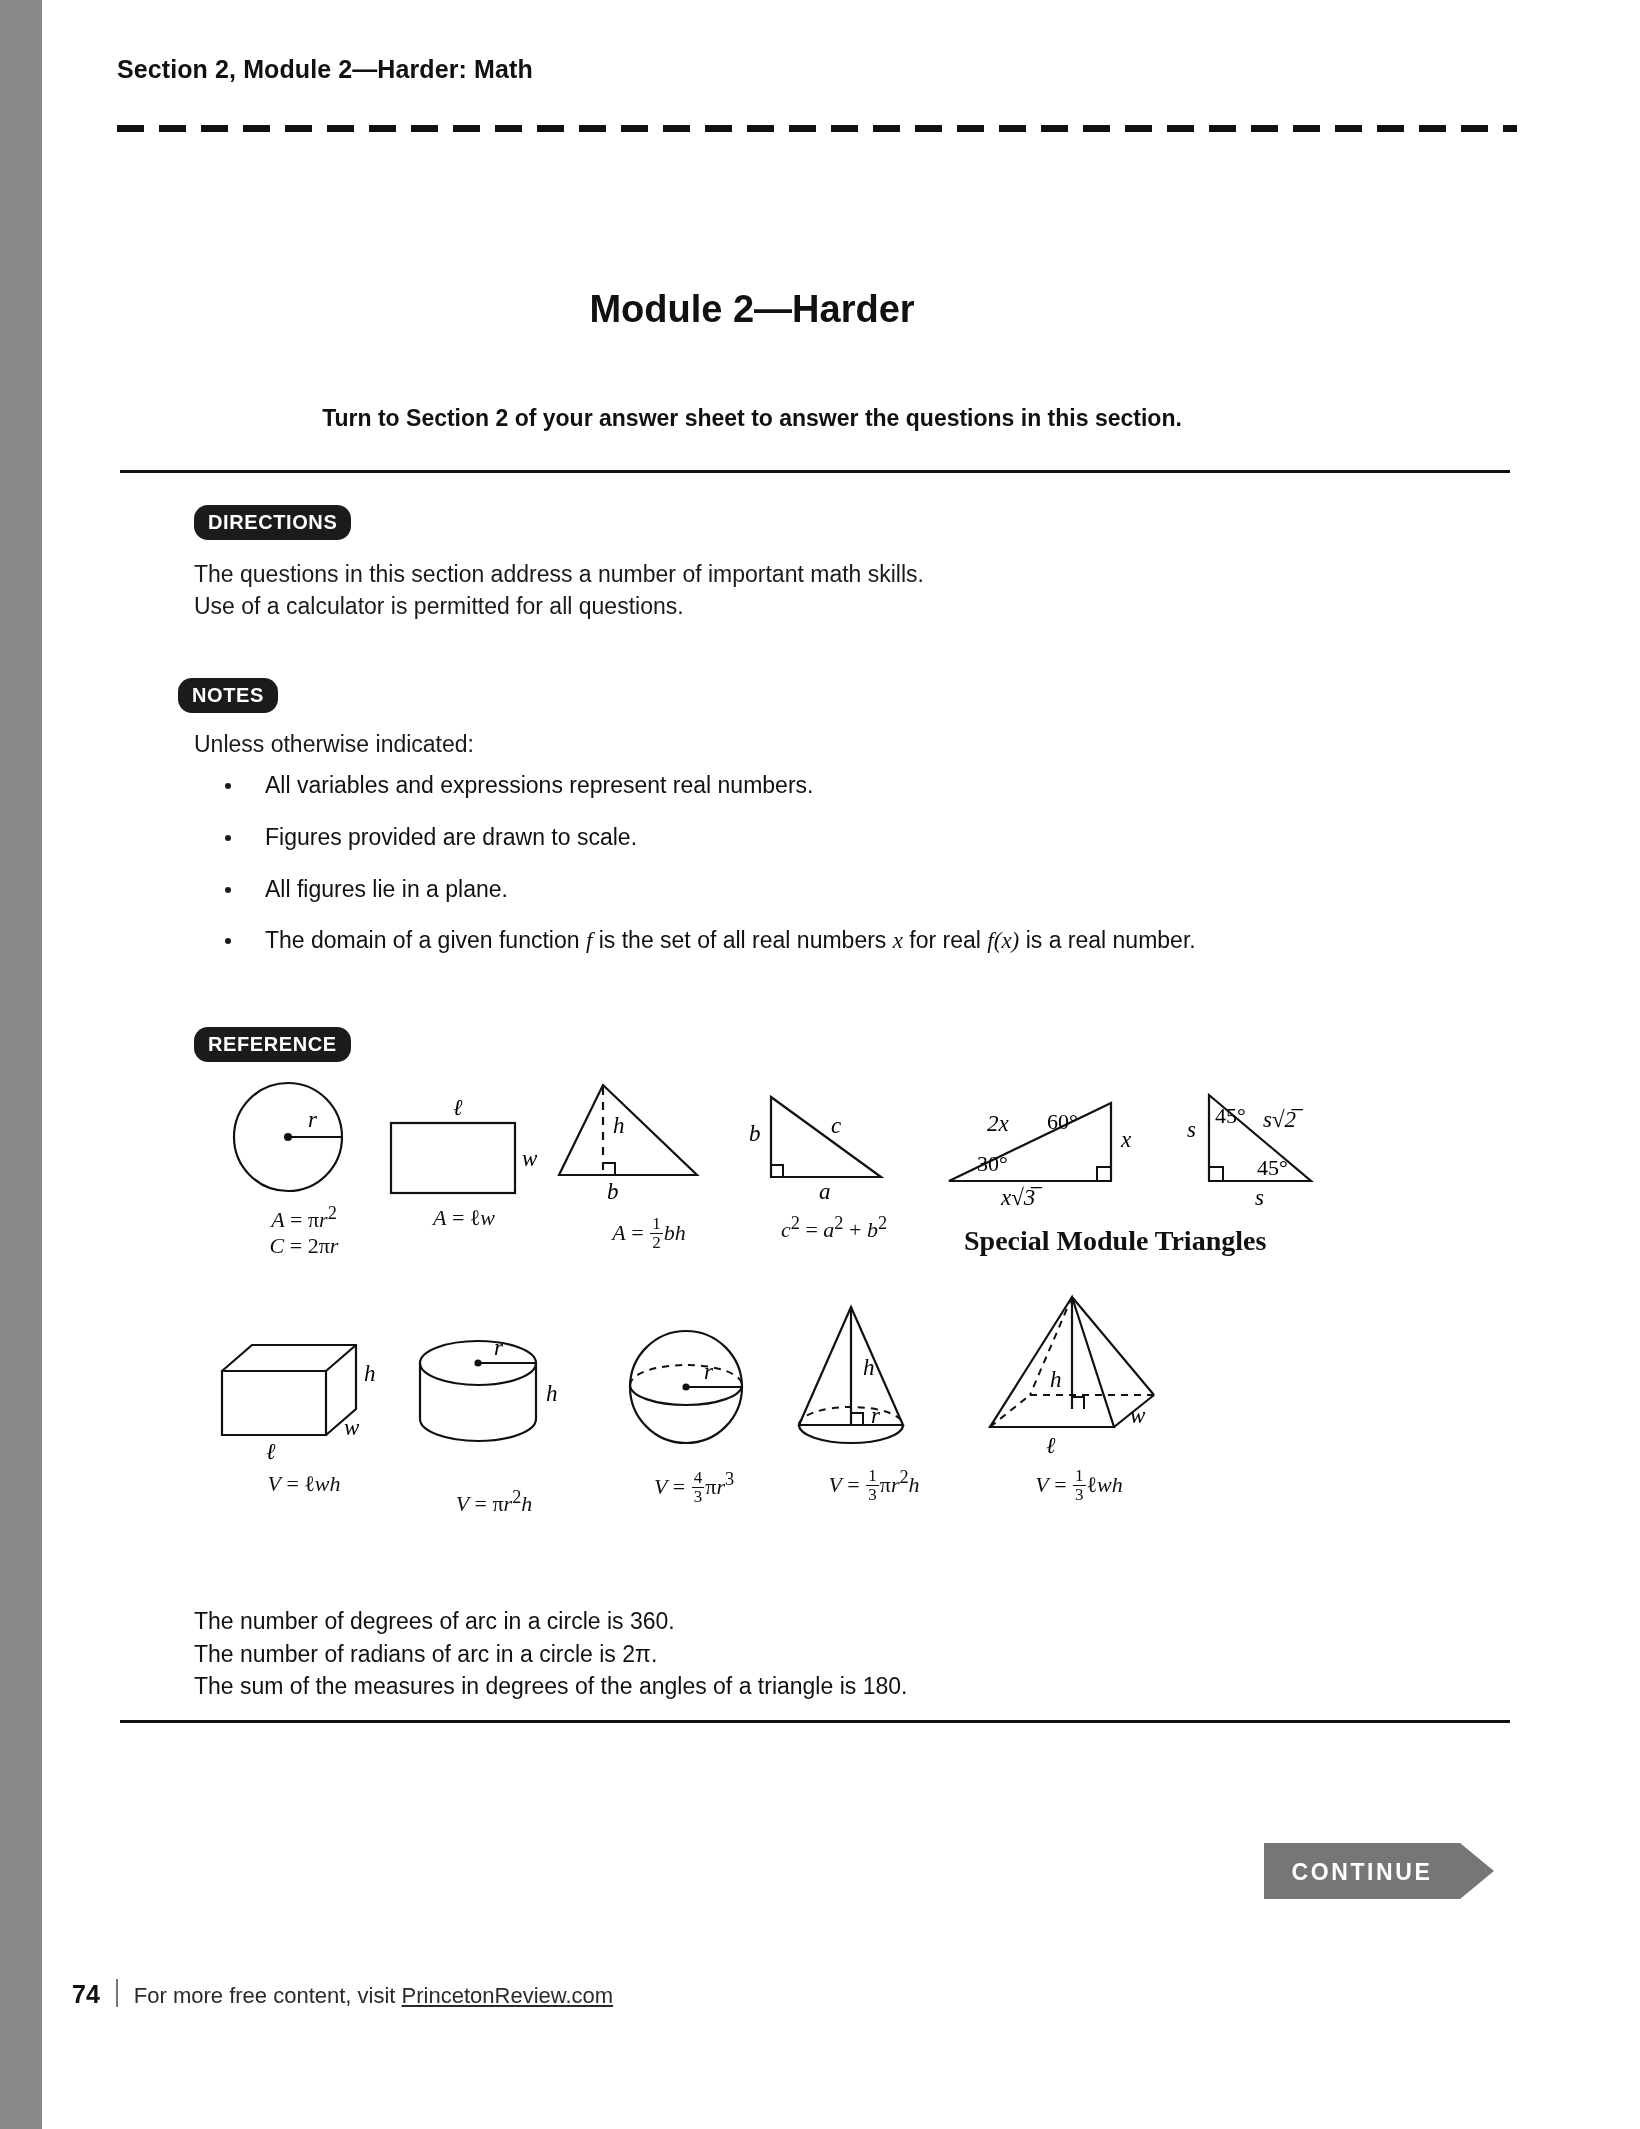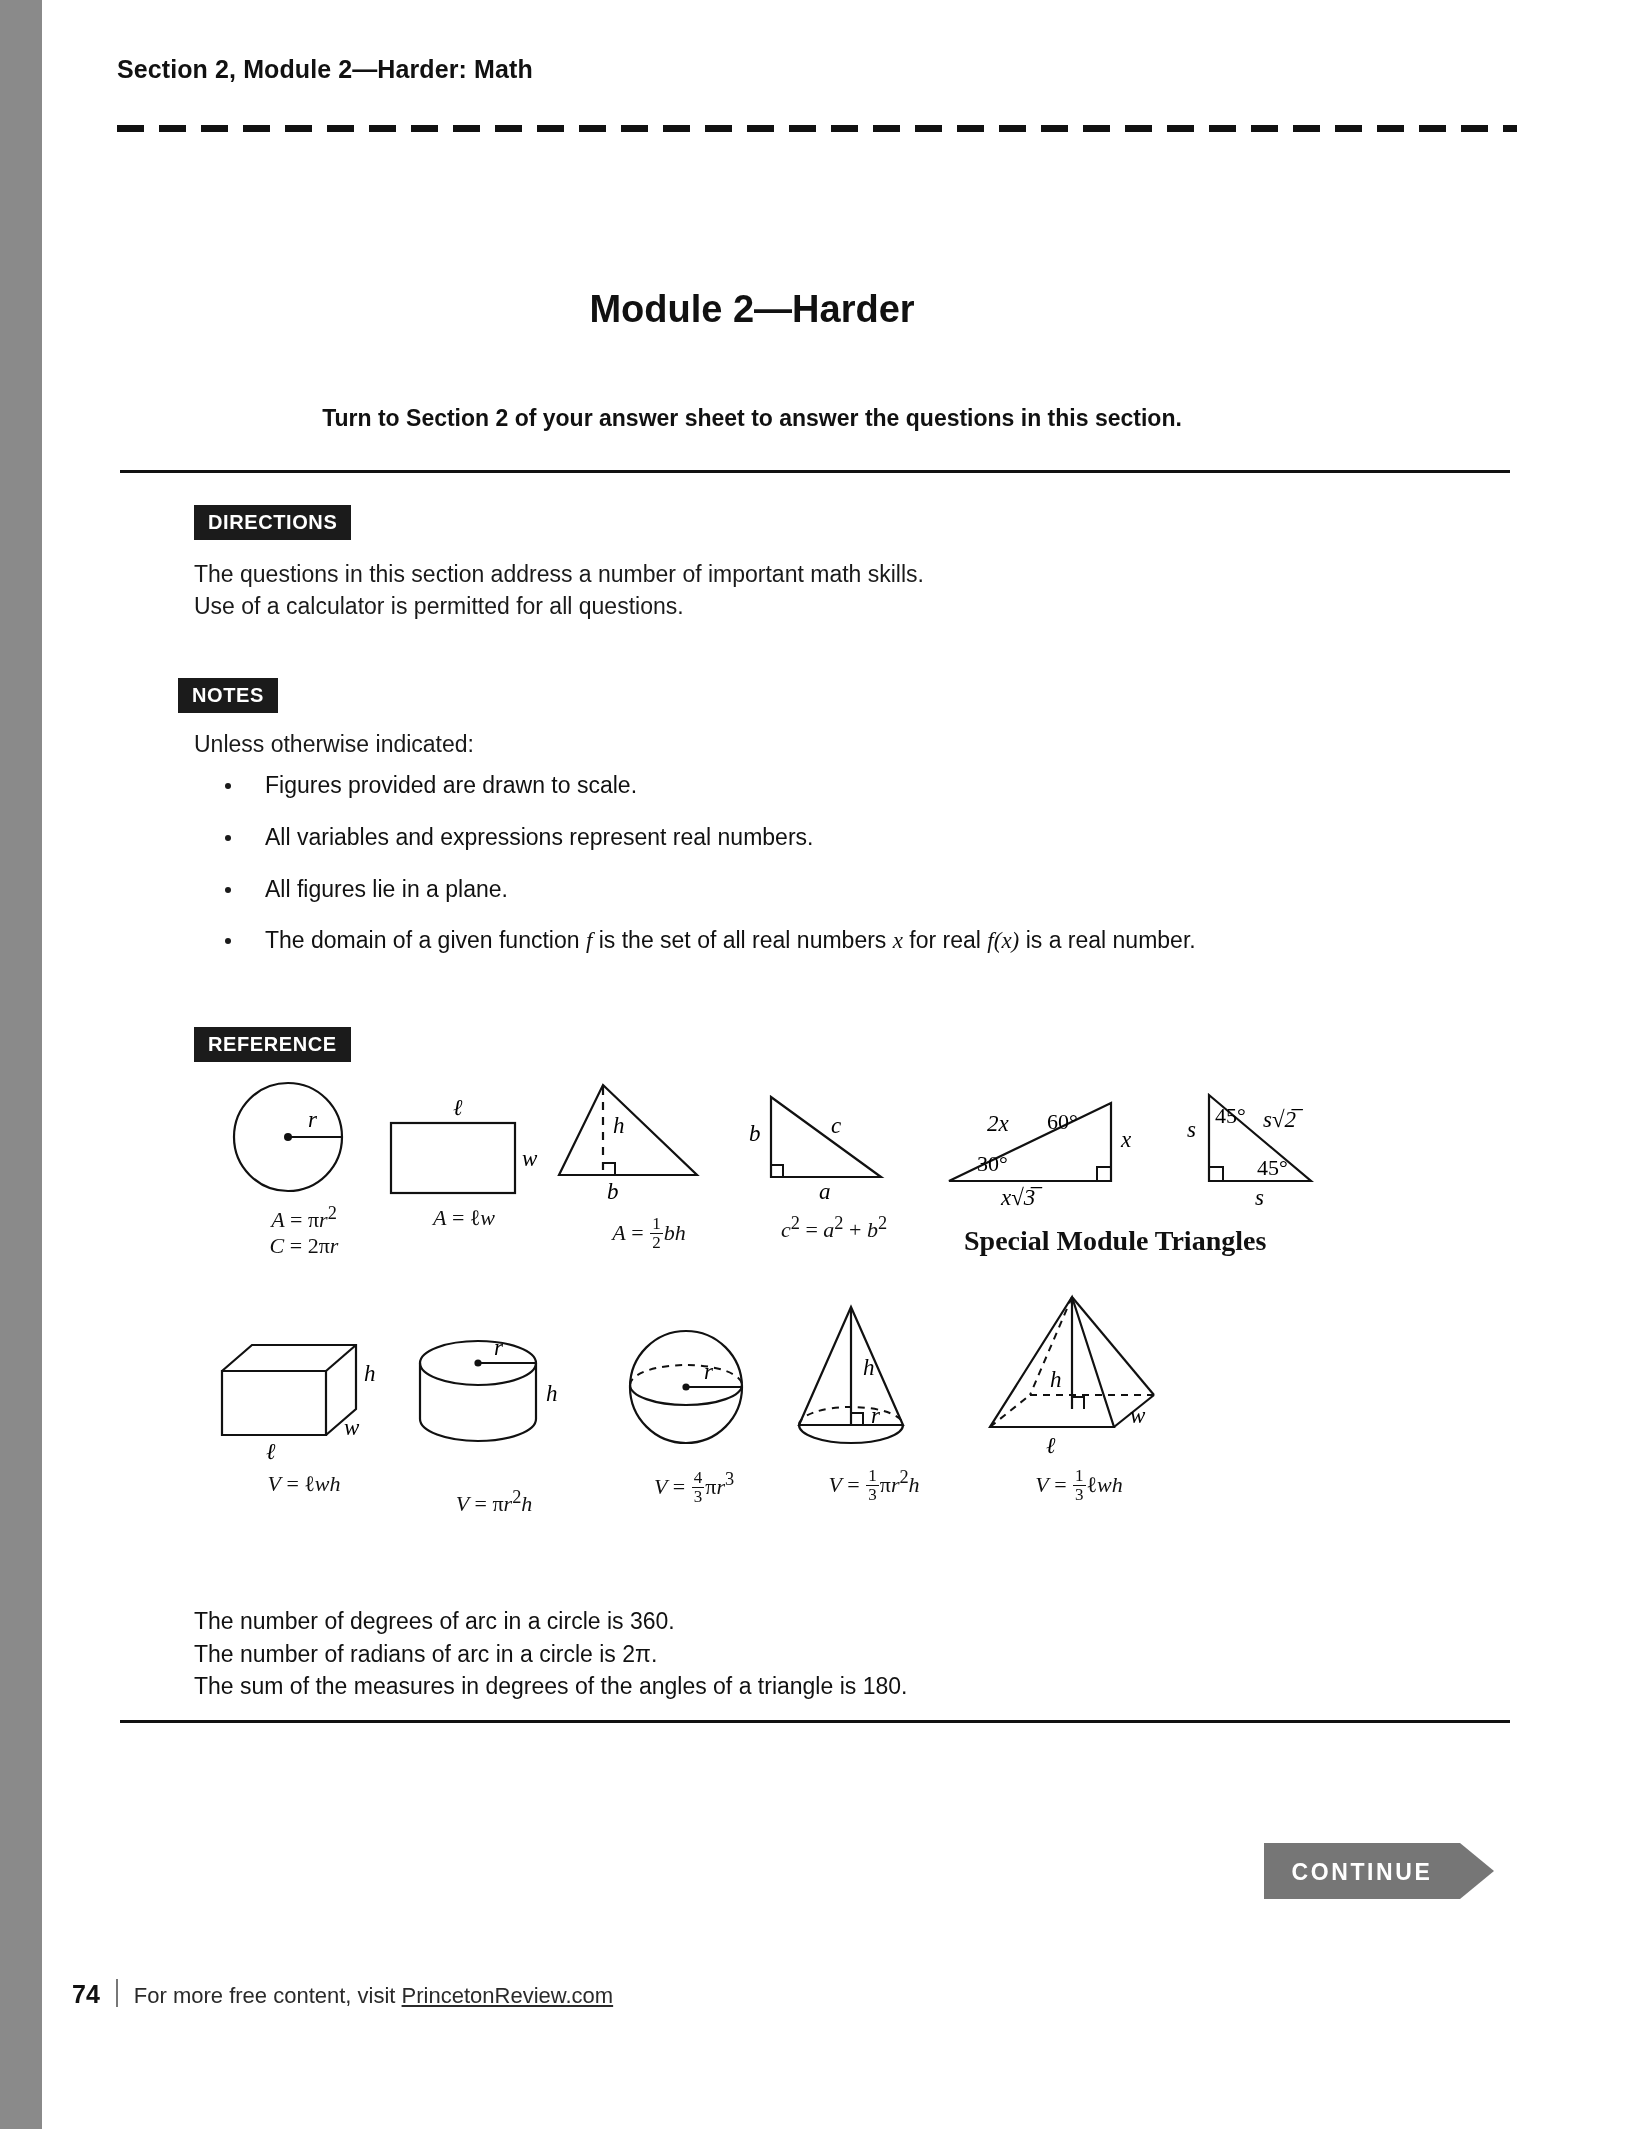--- a/index.html
+++ b/index.html
@@ -91,20 +91,21 @@
   
   .badge {
     position: absolute;
     background: #1b1b1b;
     color: #ffffff;
     font-size: 20px;
     font-weight: bold;
     letter-spacing: .6px;
     padding: 7px 14px 8px 14px;
     line-height: 1;
+    border-radius: 14px;
   }
   .badge-directions { left: 152px; top: 505px; }
   .badge-notes      { left: 136px; top: 678px; }
   .badge-reference  { left: 152px; top: 1027px; }
 
   .body-text {
     position: absolute;
     font-size: 23px;
     line-height: 1.40;
     color: #1a1a1a;
@@ -258,22 +259,22 @@
 
     <div class="badge badge-directions">DIRECTIONS</div>
     <div class="body-text dir-text">
       <div>The questions in this section address a number of important math skills.</div>
       <div>Use of a calculator is permitted for all questions.</div>
     </div>
 
     <div class="badge badge-notes">NOTES</div>
     <div class="body-text notes-lead">Unless otherwise  indicated:</div>
     <ul class="notes-list">
+      <li>All variables and expressions represent real numbers.</li>
       <li>Figures provided are drawn to scale.</li>
-      <li>All variables and expressions represent real numbers.</li>
       <li>All figures lie in a plane.</li>
       <li><span>The domain of a given function </span><span class="mi">f</span><span> is the set of all real numbers </span><span class="mi">x</span><span> for real </span><span class="mi">f(x)</span><span> is a real number.</span></li>
     </ul>
 
     <div class="badge badge-reference">REFERENCE</div>
 
     <div class="figs">
 
       <div class="fig" style="left:20px; top:0px; width:180px;">
         <svg width="180" height="128" viewBox="0 0 180 128">

